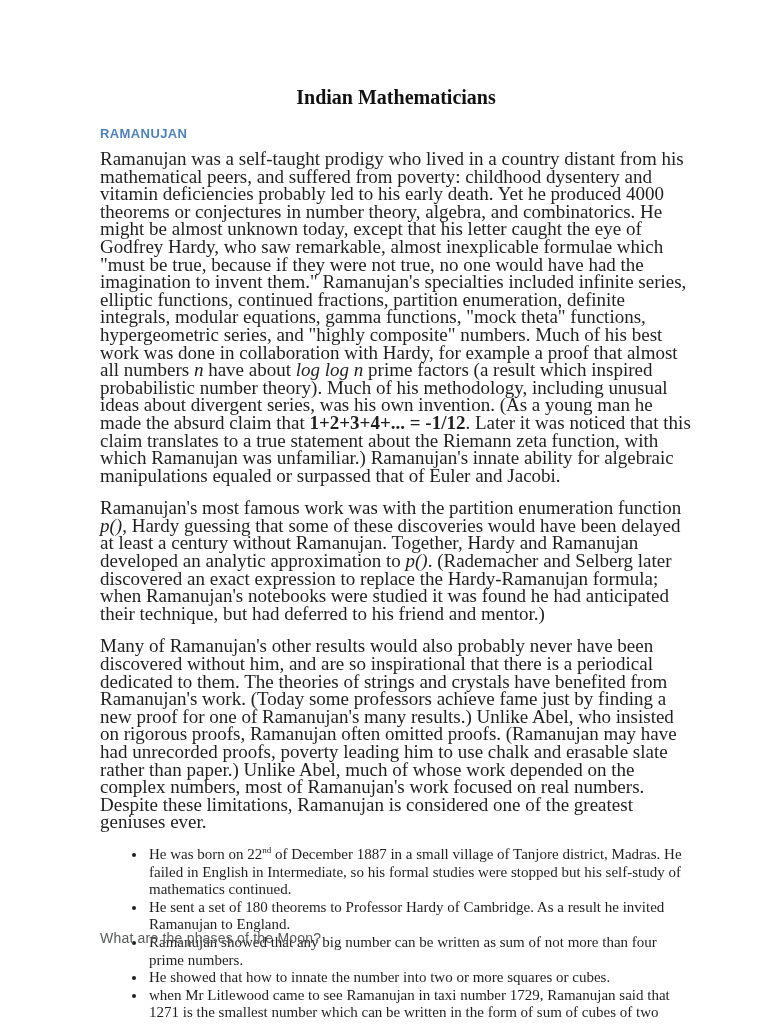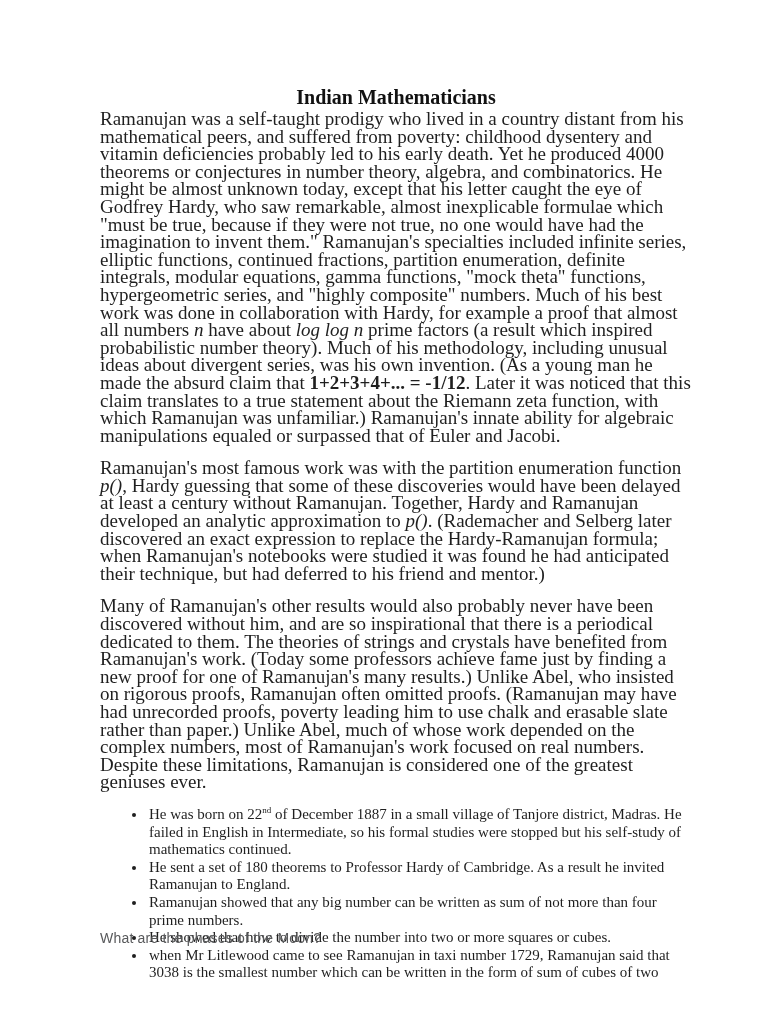--- a/index.html
+++ b/index.html
@@ -59,27 +59,28 @@
     font-size: 14px;
     letter-spacing: 0.2px;
   }
 </style>
 </head>
 <body>
 
 <div class="page" style="color: rgb(31, 31, 31);">
   <div class="content">
     <h1 class="doc-title">Indian Mathematicians</h1>
+    <h2 class="section-heading" style="color: rgb(79, 129, 189);">RAMANUJAN</h2>
     <div>
         <p class="para"><span>Ramanujan was a self-taught prodigy who lived in a country distant from his mathematical peers, and suffered from poverty: childhood dysentery and vitamin deficiencies probably led to his early death. Yet he produced 4000 theorems or conjectures in number theory, algebra, and combinatorics. He might be almost unknown today, except that his letter caught the eye of Godfrey Hardy, who saw remarkable, almost inexplicable formulae which "must be true, because if they were not true, no one would have had the imagination to invent them." Ramanujan's specialties included infinite series, elliptic functions, continued fractions, partition enumeration, definite integrals, modular equations, gamma functions, "mock theta" functions, hypergeometric series, and "highly composite" numbers. Much of his best work was done in collaboration with Hardy, for example a proof that almost all numbers </span><span class="i">n</span><span> have about </span><span class="i">log log n</span><span> prime factors (a result which inspired probabilistic number theory). Much of his methodology, including unusual ideas about divergent series, was his own invention. (As a young man he made the absurd claim that </span><span class="b">1+2+3+4+... = -1/12</span><span>. Later it was noticed that this claim translates to a true statement about the Riemann zeta function, with which Ramanujan was unfamiliar.) Ramanujan's innate ability for algebraic manipulations equaled or surpassed that of Euler and Jacobi.</span></p>
         <p class="para"><span>Ramanujan's most famous work was with the partition enumeration function </span><span class="i">p()</span><span>, Hardy guessing that some of these discoveries would have been delayed at least a century without Ramanujan. Together, Hardy and Ramanujan developed an analytic approximation to </span><span class="i">p()</span><span>. (Rademacher and Selberg later discovered an exact expression to replace the Hardy-Ramanujan formula; when Ramanujan's notebooks were studied it was found he had anticipated their technique, but had deferred to his friend and mentor.)</span></p>
         <p class="para"><span>Many of Ramanujan's other results would also probably never have been discovered without him, and are so inspirational that there is a periodical dedicated to them. The theories of strings and crystals have benefited from Ramanujan's work. (Today some professors achieve fame just by finding a new proof for one of Ramanujan's many results.) Unlike Abel, who insisted on rigorous proofs, Ramanujan often omitted proofs. (Ramanujan may have had unrecorded proofs, poverty leading him to use chalk and erasable slate rather than paper.) Unlike Abel, much of whose work depended on the complex numbers, most of Ramanujan's work focused on real numbers. Despite these limitations, Ramanujan is considered one of the greatest geniuses ever.</span></p>
       </div>
     <ul class="bullets">
         <li><span>He was born on 22</span><sup>nd</sup><span> of December 1887 in a small village of Tanjore district, Madras. He failed in English in Intermediate, so his formal studies were stopped but his self-study of mathematics continued.</span></li>
         <li><span>He sent a set of 180 theorems to Professor Hardy of Cambridge. As a result he invited Ramanujan to England.</span></li>
         <li><span>Ramanujan showed that any big number can be written as sum of not more than four prime numbers.</span></li>
-        <li><span>He showed that how to divide the number into two or more squares or cubes.</span></li>
-        <li><span>when Mr Litlewood came to see Ramanujan in taxi number 1729, Ramanujan said that 3038 is the smallest number which can be written in the form of sum of cubes of two</span></li>
+        <li><span>He showed that how to innate the number into two or more squares or cubes.</span></li>
+        <li><span>when Mr Litlewood came to see Ramanujan in taxi number 1729, Ramanujan said that 1271 is the smallest number which can be written in the form of sum of cubes of two</span></li>
       </ul>
   </div>
   <div class="footer-question" style="color: rgb(88, 89, 91);">What are the phases of the Moon?</div>
 </div>
 
 </body></html>

